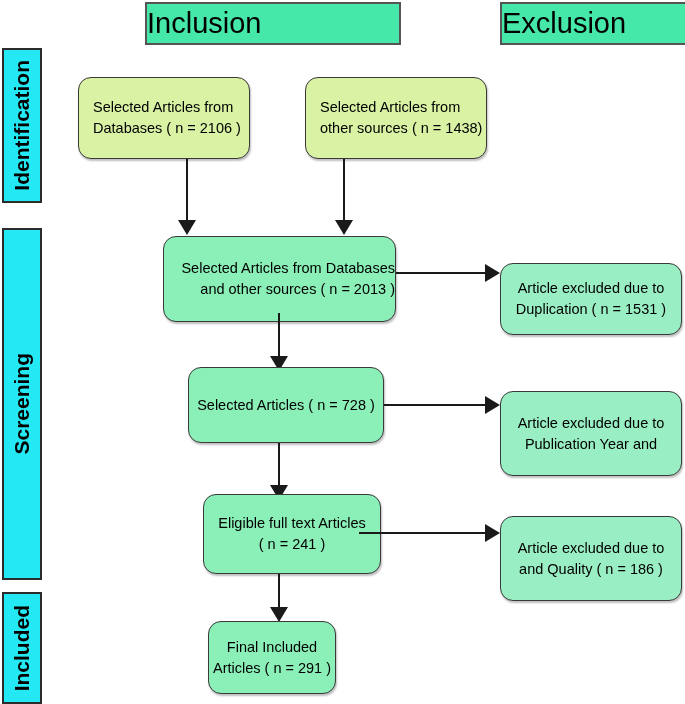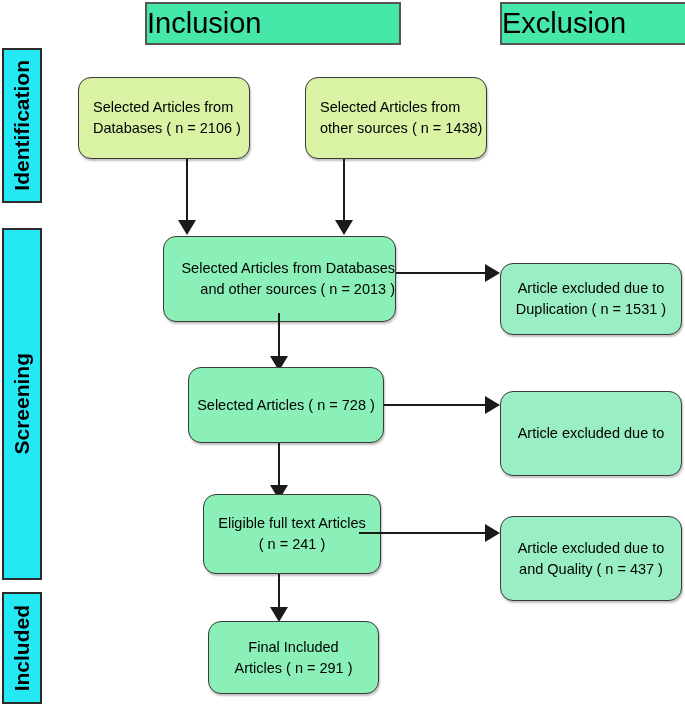--- a/index.html
+++ b/index.html
@@ -173,39 +173,40 @@
 
   <div class="abs node screening" style="left:188px; top:367px; width:196px; height:76px;">
     <span class="line">Selected Articles  ( n = 728 )</span>
   </div>
 
   <div class="abs h-line" style="left:384px; top:404px; width:102px;"></div>
   <div class="abs arrow-right" style="left:485px; top:396px;"></div>
 
   <div class="abs node exclusion" style="left:500px; top:364px; width:182px; height:85px;">
     <span class="line">Article excluded due to</span>
+    <span class="line">Publication Year and</span>
   </div>
 
   <div class="abs v-line" style="left:278px; top:443px; height:44px;"></div>
   <div class="abs arrow-down" style="left:270px; top:485px;"></div>
 
   <div class="abs node screening" style="left:203px; top:494px; width:178px; height:80px;">
     <span class="line">Eligible full text Articles</span>
     <span class="line">( n = 241 )</span>
   </div>
 
   <div class="abs h-line" style="left:359px; top:532px; width:127px;"></div>
   <div class="abs arrow-right" style="left:485px; top:524px;"></div>
 
   <div class="abs node exclusion" style="left:500px; top:489px; width:182px; height:85px;">
     <span class="line">Article excluded due to</span>
-    <span class="line">and Quality ( n = 437 )</span>
+    <span class="line">and Quality ( n = 186 )</span>
   </div>
 
   <div class="abs v-line" style="left:278px; top:574px; height:35px;"></div>
   <div class="abs arrow-down" style="left:270px; top:607px;"></div>
 
-  <div class="abs node included" style="left:208px; top:621px; width:171px; height:73px;">
+  <div class="abs node included" style="left:208px; top:621px; width:128px; height:73px;">
     <span class="line">Final Included</span>
     <span class="line">Articles ( n = 291 )</span>
   </div>
 
 </div>
 
 </body></html>

